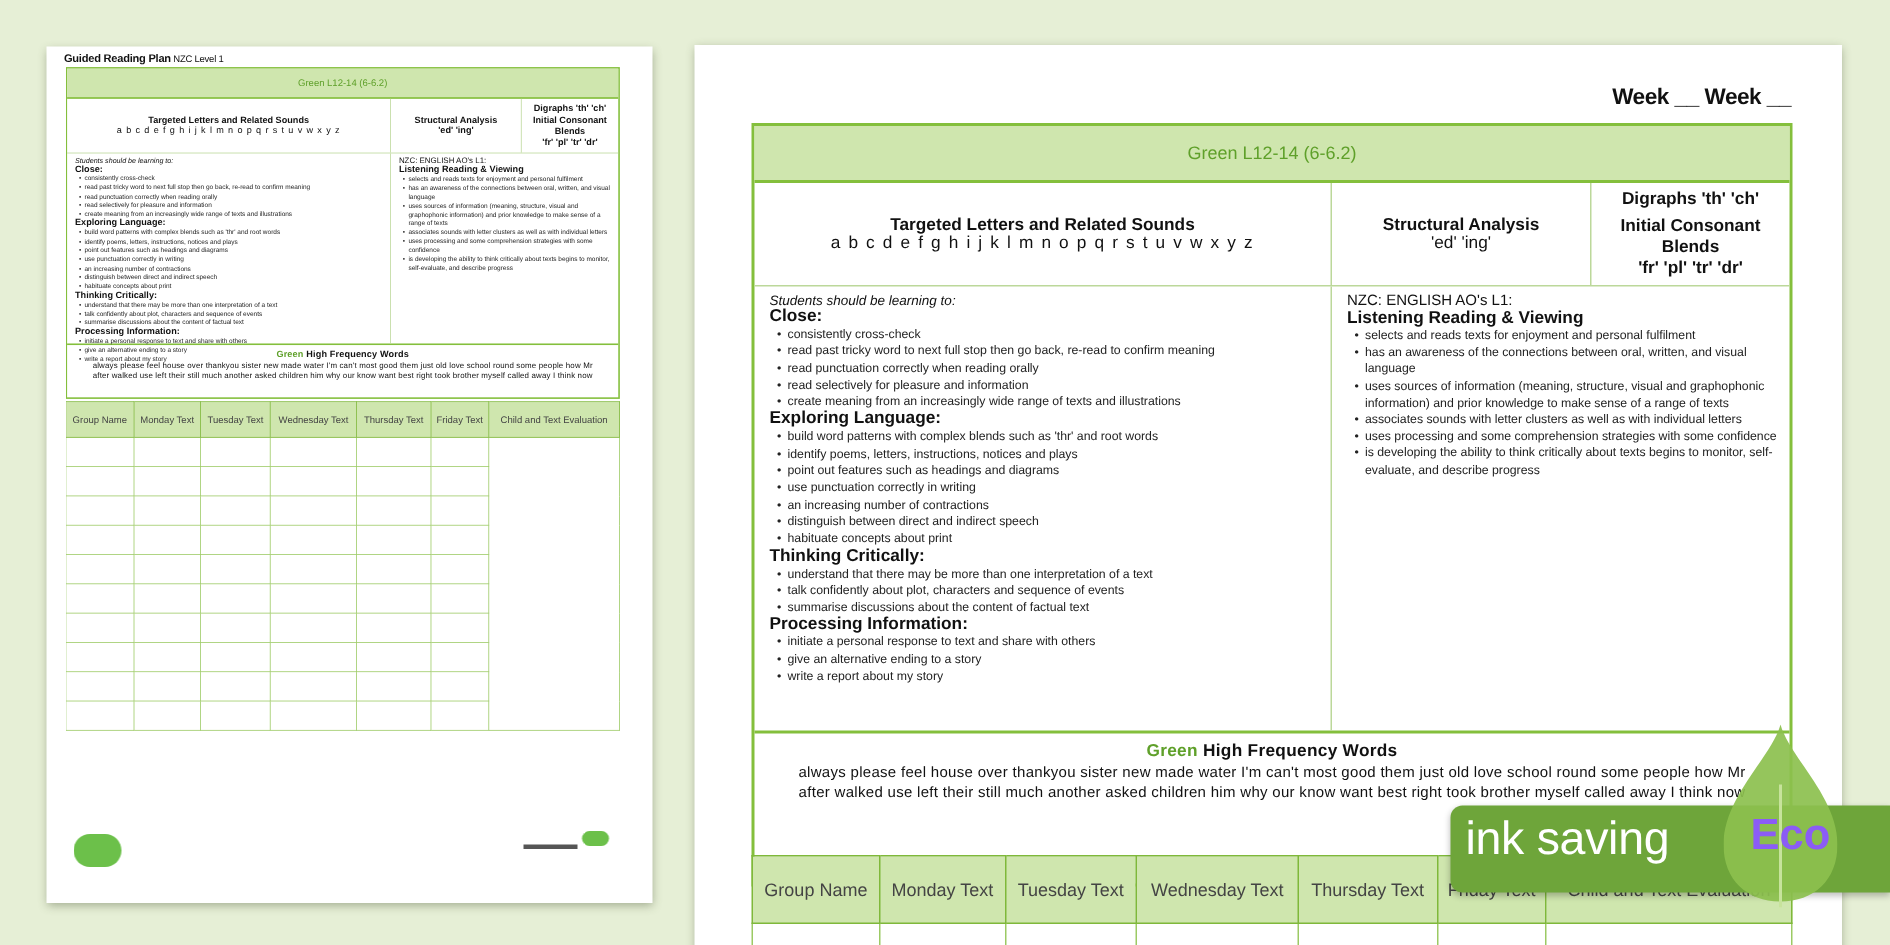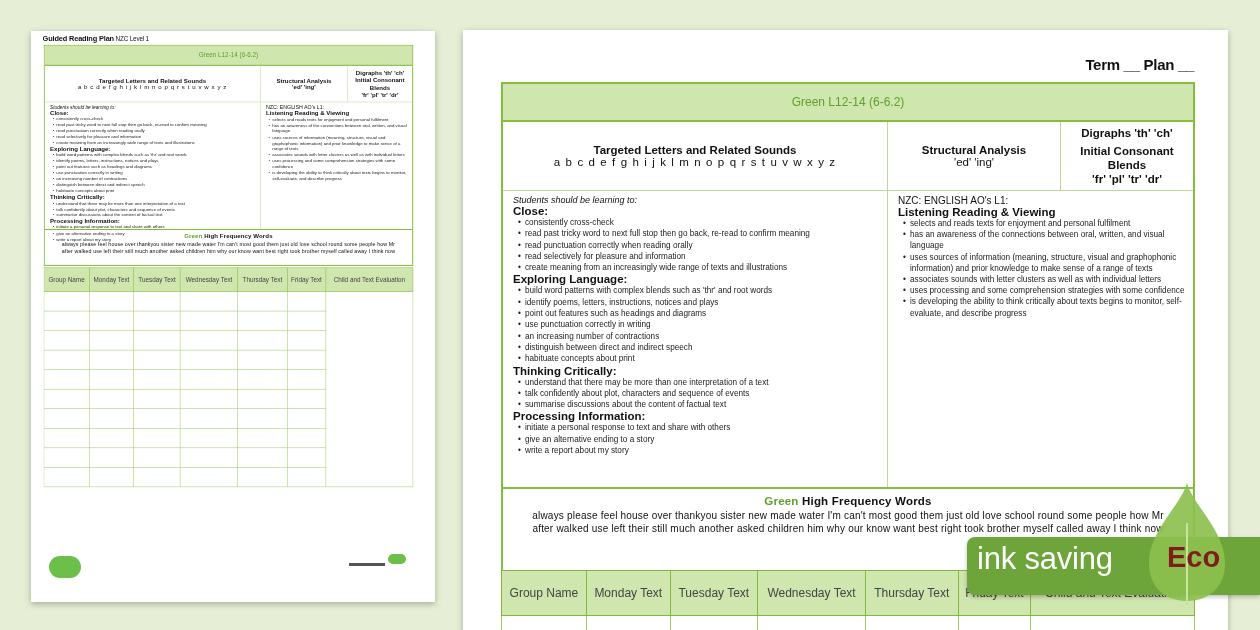--- a/index.html
+++ b/index.html
@@ -39,21 +39,21 @@
   .hfw .tt .g{color:#5fa02a;}
   .hfw .wd{padding:0 22px;}
   table.sched{position:absolute;left:38px;top:540px;width:694px;border-collapse:collapse;}
   table.sched th{background:#cfe6ae;border:1px solid #7fb83a;height:42px;font-weight:normal;font-size:12px;color:#444;line-height:16px;}
   table.sched td{border:1px solid #9cca64;height:34px;}
   
   #eco{position:absolute;left:967px;top:531px;width:318px;height:66px;}
   .eco-bar{position:absolute;left:0;top:6px;width:293px;height:58px;background:#6ea53a;border-radius:8px 0 0 8px;box-shadow:0 2px 4px rgba(0,0,0,.25);}
   .eco-txt{position:absolute;left:10px;top:10px;color:#fff;font-size:31px;letter-spacing:-0.2px;}
   .eco-drop{position:absolute;left:1149px;top:483px;width:76px;height:122px;}
-  .eco-word{position:absolute;left:1167px;top:541px;color:#7f1d1d;font-size:29px;font-weight:bold;}
+  .eco-word{position:absolute;left:1167px;top:541px;color:#8b5cf6;font-size:29px;font-weight:bold;}
   
   .th-footer-l{position:absolute;left:18px;top:525px;width:32px;height:22px;background:#6cc04a;border-radius:12px;}
   .th-footer-r{position:absolute;left:357px;top:523px;width:20px;height:26px;}
   .th-footer-r .l{position:absolute;left:0;top:0;width:18px;height:10px;background:#6cc04a;border-radius:6px;}
   .th-footer-url{position:absolute;left:318px;top:532px;width:36px;height:3px;background:#555;}
 </style>
 </head>
 <body>
 
 <div class="page" id="thumb">
@@ -231,21 +231,21 @@
   <div class="th-footer-l"></div>
   <div class="th-footer-url"></div>
   <div class="th-footer-r">
       <div class="l"></div>
     </div>
 </div>
 
 <div class="page" id="big">
   <div class="sheet">
     <div class="hdr">
-      <span class="tw">Term __ Plan __</span>
+      <span class="tw">Week __ Week __</span>
     </div>
     <div class="plan">
       <div class="band">Green L12-14 (6-6.2)</div>
       <div class="row1">
         <div class="c-letters">
           <div>Targeted Letters and Related Sounds</div>
           <div class="alpha">a b c d e f g h i j k l m n o p q r s t u v w x y z</div>
         </div>
         <div class="c-struct">
           <div>Structural Analysis</div>

